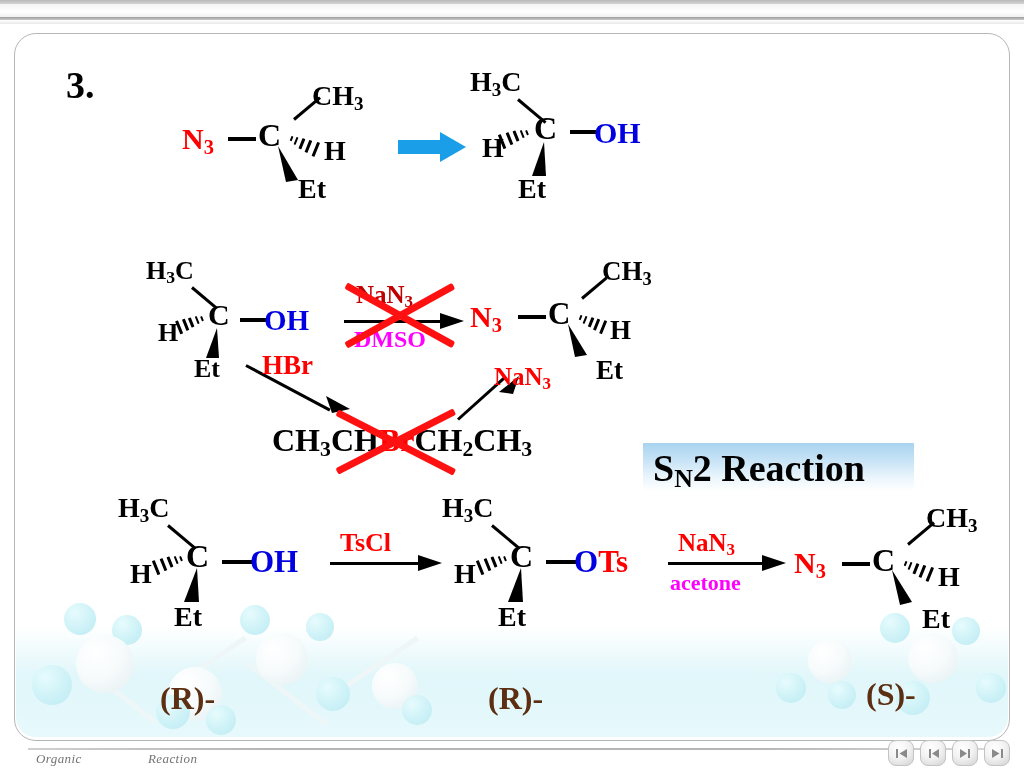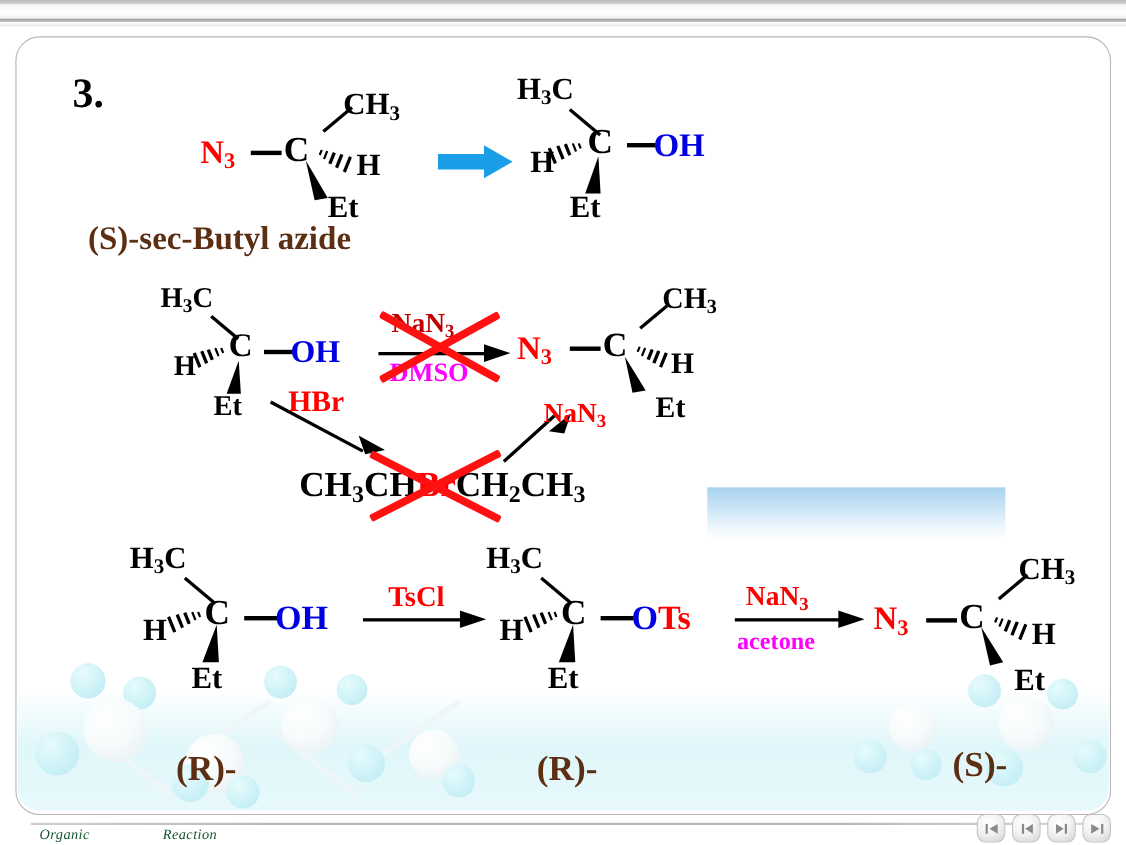--- a/index.html
+++ b/index.html
@@ -55,21 +55,21 @@
   .bondL { position:absolute; background:#eef6f8; height:5px; transform-origin: 0 50%; }
 
   
   #footline {
     position: absolute; left: 28px; top: 748px; width: 965px; height: 2px;
     background: linear-gradient(to right,#cfcfcf,#b6b6b6 25%,#b6b6b6 75%,#d8d8d8);
   }
   .footlabel {
     position: absolute; top: 751px;
     font-family: "Liberation Serif", serif;
-    font-style: italic; font-size: 13px; color: #14532d;
+    font-style: italic; font-size: 13px; color: #737373;
     letter-spacing: .4px;
   }
   #foot-organic { left: 36px; }
   #foot-chemistry { left: 148px; }
 
   #navbar { position: absolute; right: 14px; top: 740px; display: flex; gap: 6px; }
   .navbtn {
     width: 26px; height: 26px; border-radius: 8px;
     background: radial-gradient(circle at 40% 28%, #ffffff 0%, #f2f2f2 48%, #d2d2d2 100%);
     border: 1px solid #c3c3c3;
@@ -170,21 +170,20 @@
     <i style="left:7px;  top:-3px; width:2.4px;height:8px;"></i>
     <i style="left:13px; top:-4px; width:2.6px;height:11px;"></i>
     <i style="left:20px; top:-5px; width:2.8px;height:13px;"></i>
     <i style="left:28px; top:-6px; width:3px;  height:15px;"></i>
   </div>
   <div class="chem blk" style="left:324px; top:137px; font-size:28px;">H</div>
   <svg class="wedge" style="left:276px; top:144px;" width="36" height="40">
     <polygon points="2,2 22,36 10,38" fill="#000"></polygon>
   </svg>
   <div class="chem blk" style="left:298px; top:175px; font-size:28px;">Et</div>
-  <div class="chem brown" style="left:80px; top:202px; font-size:30px;">(S)-sec-Butyl azide</div>
 
   <svg class="rxnarrow" style="left:398px; top:130px;" width="70" height="34">
     <polygon points="0,10 42,10 42,2 68,17 42,32 42,24 0,24" fill="#1a9ee8"></polygon>
   </svg>
 
   <div class="chem blk" style="left:470px; top:68px; font-size:28px;"><span>H</span><sub>3</sub><span>C</span></div>
   <div class="bond" style="left:518px; top:98px; width:36px; height:3px; transform:rotate(40deg);"></div>
   <div class="chem blk" style="left:534px; top:112px; font-size:32px;">C</div>
   <div class="bond" style="left:570px; top:130px; width:26px; height:4px;"></div>
   <div class="chem blue" style="left:594px; top:118px; font-size:30px;">OH</div>
@@ -261,20 +260,21 @@
   </div>
 
   <div class="bond" style="left:458px; top:418px; width:62px; height:3px; transform:rotate(-42deg);"></div>
   <svg class="rxnarrow" style="left:495px; top:376px;" width="26" height="26">
     <polygon points="24,0 4,16 18,18" fill="#000"></polygon>
   </svg>
   <div class="chem red" style="left:494px; top:364px; font-size:25px;"><span>NaN</span><sub>3</sub></div>
 
 
   <div id="sn2box"></div>
+  <div id="sn2text"><span>S</span><sub>N</sub><span>2 Reaction</span></div>
 
   <div class="chem blk" style="left:118px; top:494px; font-size:28px;"><span>H</span><sub>3</sub><span>C</span></div>
   <div class="bond" style="left:168px; top:524px; width:36px; height:3px; transform:rotate(40deg);"></div>
   <div class="chem blk" style="left:186px; top:540px; font-size:32px;">C</div>
   <div class="bond" style="left:222px; top:560px; width:30px; height:4px;"></div>
   <div class="chem blue" style="left:250px; top:546px; font-size:31px;">OH</div>
   <div class="chem blk" style="left:130px; top:560px; font-size:28px;">H</div>
   <div class="hashset" style="left:184px; top:558px; transform:rotate(158deg);">
     <i style="left:2px;  top:-2px; width:2px;  height:5px;"></i>
     <i style="left:7px;  top:-3px; width:2.4px;height:8px;"></i>
@@ -285,21 +285,21 @@
   <svg class="wedge" style="left:180px; top:566px;" width="30" height="40">
     <polygon points="17,2 4,36 19,36" fill="#000"></polygon>
   </svg>
   <div class="chem blk" style="left:174px; top:603px; font-size:28px;">Et</div>
   <div class="chem brown" style="left:160px; top:682px; font-size:32px;">(R)-</div>
 
   <div class="bond" style="left:330px; top:562px; width:96px; height:3px;"></div>
   <svg class="rxnarrow" style="left:418px; top:552px;" width="28" height="22">
     <polygon points="0,3 24,11 0,19" fill="#000"></polygon>
   </svg>
-  <div class="chem red" style="left:353px; top:530px; font-size:26px;">TsCl</div>
+  <div class="chem red" style="left:340px; top:530px; font-size:26px;">TsCl</div>
 
   <div class="chem blk" style="left:442px; top:494px; font-size:28px;"><span>H</span><sub>3</sub><span>C</span></div>
   <div class="bond" style="left:492px; top:524px; width:36px; height:3px; transform:rotate(40deg);"></div>
   <div class="chem blk" style="left:510px; top:540px; font-size:32px;">C</div>
   <div class="bond" style="left:546px; top:560px; width:30px; height:4px;"></div>
   <div class="chem" style="left:574px; top:546px; font-size:31px;"><span class="blue">O</span><span class="red">Ts</span></div>
   <div class="chem blk" style="left:454px; top:560px; font-size:28px;">H</div>
   <div class="hashset" style="left:508px; top:558px; transform:rotate(158deg);">
     <i style="left:2px;  top:-2px; width:2px;  height:5px;"></i>
     <i style="left:7px;  top:-3px; width:2.4px;height:8px;"></i>

